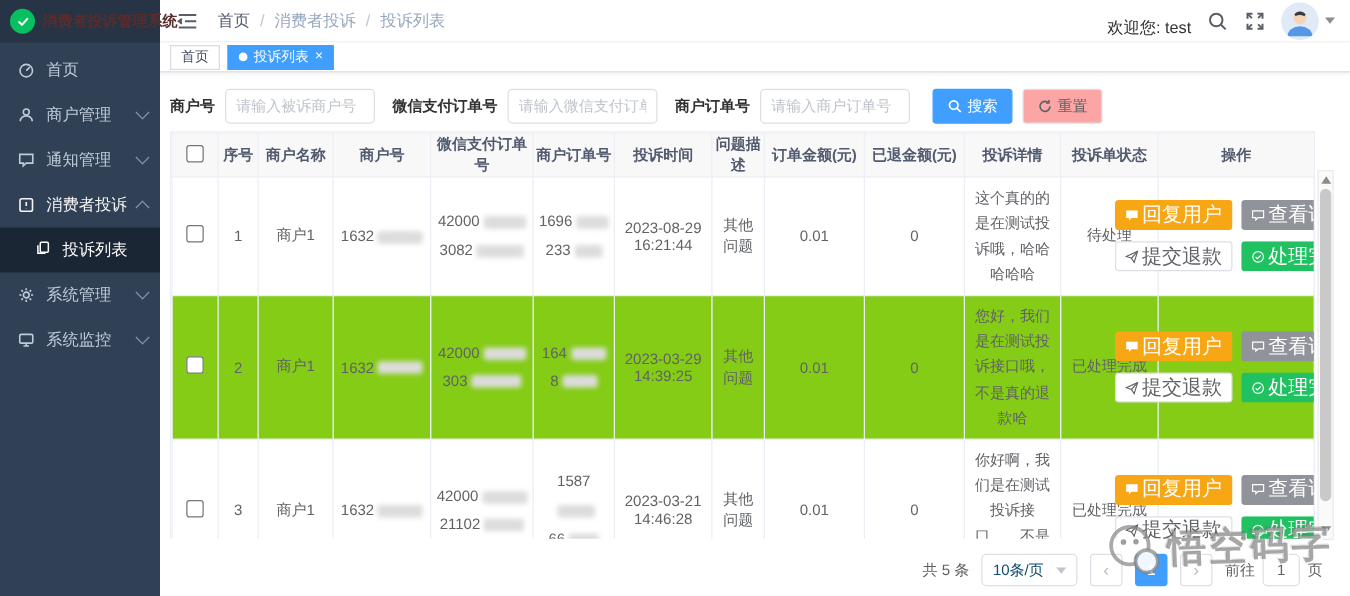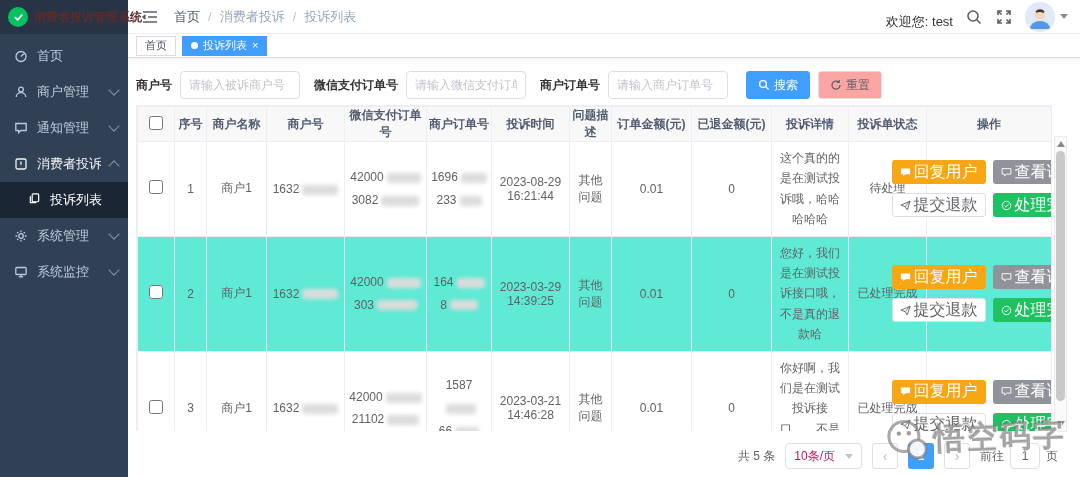--- a/index.html
+++ b/index.html
@@ -71,21 +71,21 @@
   .btn-primary { background:#409eff; border-color:#409eff; color:#fff; margin-left:4px; }
   .btn-plain { border-color:#dcdfe6; color:#606266; margin-left:8px; }
 
   
   .table-wrap { position:absolute; left:8px; top:47px; width:916px; height:326px; overflow:hidden;
     border:1px solid #ebeef5; border-bottom:none; }
   table { border-collapse:collapse; table-layout:fixed; width:914px; }
   th,td { border:1px solid #ebeef5; text-align:center; vertical-align:middle; padding:4px 3px;
     font-size:12px; color:#606266; word-break:break-all; }
   thead th { background:#f8f8f9; color:#515a6e; font-weight:bold; height:30px; padding:0 2px; }
-  tbody tr.striped td { background:#5eead4; }
+  tbody tr.striped td { background:#84cc16; }
   td.detail-cell { padding:6px 6px; line-height:1.7; }
   .rd { display:inline-block; height:10px; background:#dcdcdc; border-radius:2px; filter:blur(2px);
     vertical-align:middle; margin-left:3px; }
   .num-lines { line-height:1.9; }
   .cbx { width:14px; height:14px; accent-color:#409eff; }
 
   
   .act-wrap { display:flex; flex-direction:column; gap:9px; align-items:center; }
   .act-row { display:flex; gap:7px; justify-content:center; }
   .tagbtn { height:24px; display:inline-flex; align-items:center; gap:3px; padding:0 7px; font-size:16px;
@@ -101,21 +101,21 @@
     border:1px solid #ebebeb; }
   .v-thumb { position:absolute; left:1px; top:14px; width:9px; height:250px; background:#c9c9c9; border-radius:5px; }
   .v-arrow { position:absolute; left:2px; width:0; height:0; border-left:4px solid transparent; border-right:4px solid transparent; }
   .v-arrow.up { top:4px; border-bottom:6px solid #8c8c8c; }
   .v-arrow.down { bottom:4px; border-top:6px solid #8c8c8c; }
 
   
   .pagination { position:absolute; right:22px; bottom:8px; display:flex; align-items:center; gap:10px;
     font-size:12px; color:#606266; background:transparent; }
   .pg-select { height:26px; border:1px solid #dcdfe6; border-radius:4px; display:flex; align-items:center;
-    gap:10px; padding:0 8px; cursor:pointer; color:#be185d; }
+    gap:10px; padding:0 8px; cursor:pointer; color:#0c4a6e; }
   .pg-caret { width:0; height:0; border-left:4px solid transparent; border-right:4px solid transparent;
     border-top:5px solid #c0c4cc; }
   .pg-btn { width:26px; height:26px; border:1px solid #dcdfe6; border-radius:3px; background:#fff;
     display:flex; align-items:center; justify-content:center; color:#b7bcc4; font-size:14px; cursor:pointer; }
   .pg-page { width:26px; height:26px; border-radius:3px; background:#409eff; color:#fff; display:flex;
     align-items:center; justify-content:center; font-weight:bold; cursor:pointer; }
   .pg-goto { display:flex; align-items:center; gap:6px; }
   .pg-input { width:30px; height:26px; border:1px solid #dcdfe6; border-radius:4px; text-align:center;
     font-size:12px; color:#606266; outline:none; }
 

